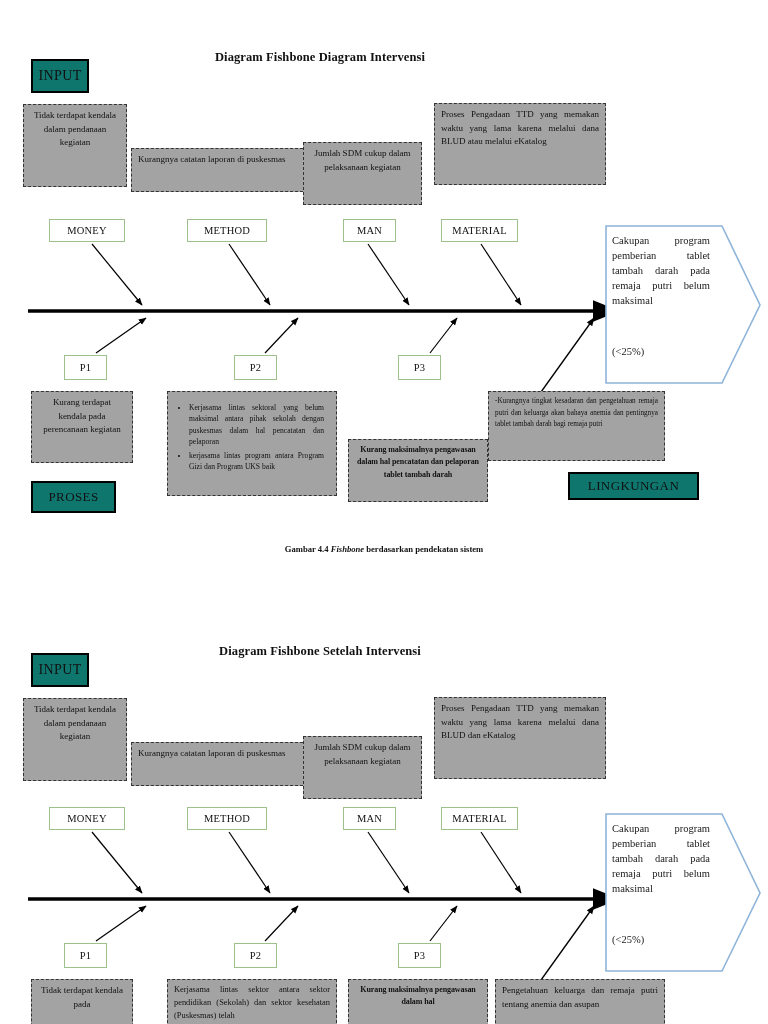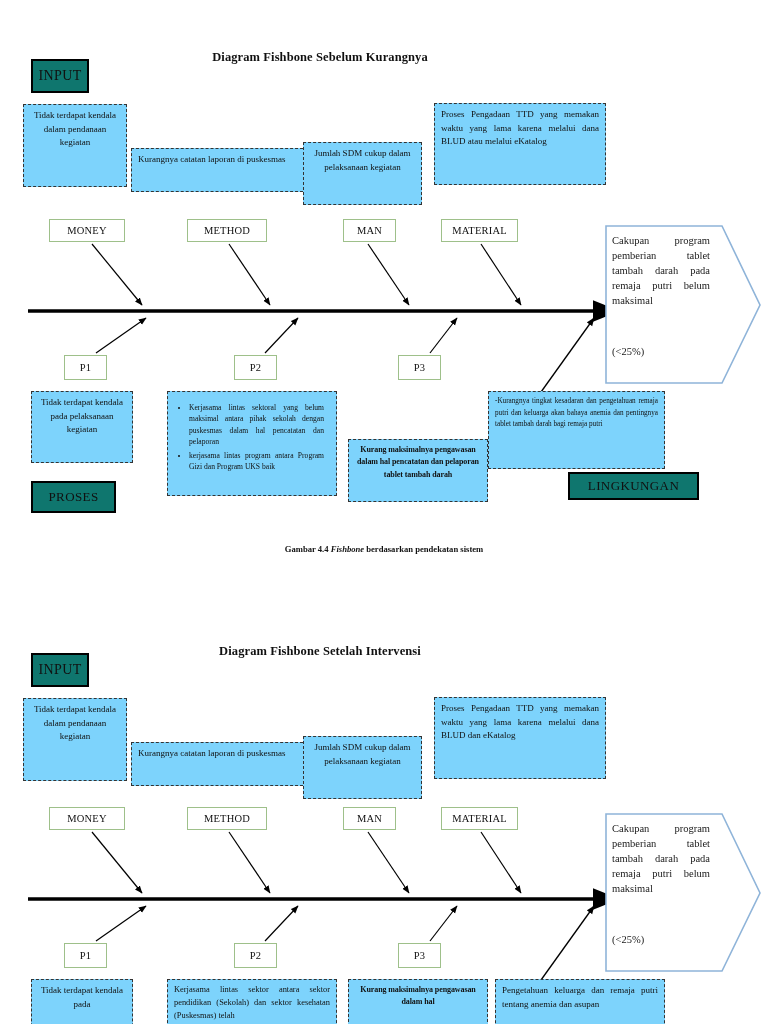--- a/index.html
+++ b/index.html
@@ -55,21 +55,21 @@
     display: flex;
     align-items: center;
     justify-content: center;
     font-size: 10.5px;
     letter-spacing: .2px;
   }
 
   
   .dash-box {
     border: 1.4px dashed #333;
-    background: #7dd3fc;
+    background: #a3a3a3;
     box-sizing: border-box;
     padding: 4px 6px;
     font-size: 9px;
     line-height: 1.52;
   }
   .dash-box.center  { text-align: center; }
   .dash-box.justify { text-align: justify; text-align-last: left; }
   .dash-box.tiny    { font-size: 7.2px; line-height: 1.62; }
   .dash-box.bold    { font-weight: bold; letter-spacing: -0.1px; }
   .dash-box ul {
@@ -91,21 +91,21 @@
   }
   .effect-pct { text-align: left; }
 </style>
 </head>
 <body>
 
 <div class="page">
 
   <div class="abs" style="left:0; top:0; width:768px; height:570px;">
 
-    <div class="abs diagram-title" style="left:120px; top:50px; width:400px;">Diagram Fishbone Sebelum Kurangnya</div>
+    <div class="abs diagram-title" style="left:120px; top:50px; width:400px;">Diagram Fishbone Diagram Intervensi</div>
 
     <div class="abs frame-label" style="left:31px; top:59px; width:58px; height:34px;">INPUT</div>
 
     <div class="abs dash-box center" style="left:23px; top:104px; width:104px; height:83px;">Tidak terdapat kendala dalam pendanaan kegiatan</div>
 
     <div class="abs dash-box justify" style="left:131px; top:148px; width:177px; height:44px;">Kurangnya catatan laporan di puskesmas</div>
 
     <div class="abs dash-box center" style="left:303px; top:142px; width:119px; height:63px;">Jumlah SDM cukup dalam pelaksanaan kegiatan</div>
 
     <div class="abs dash-box justify" style="left:434px; top:103px; width:172px; height:82px;">Proses Pengadaan TTD yang memakan waktu yang lama karena melalui dana BLUD atau melalui eKatalog</div>
@@ -140,32 +140,32 @@
       <line x1="265" y1="353" x2="298" y2="318" stroke="#000" stroke-width="1.2" marker-end="url(#ah1)"></line>
       <line x1="430" y1="353" x2="457" y2="318" stroke="#000" stroke-width="1.2" marker-end="url(#ah1)"></line>
       <line x1="541" y1="392" x2="594" y2="318" stroke="#000" stroke-width="1.3" marker-end="url(#ah1)"></line>
 
       <polygon points="606,226 722,226 760,305 722,383 606,383" fill="#ffffff" stroke="#8fb4d9" stroke-width="1.6"></polygon>
     </svg>
 
     <div class="effect-text" style="left:612px; top:234px; width:98px;">Cakupan program pemberian tablet tambah darah pada remaja putri belum maksimal</div>
     <div class="effect-text effect-pct" style="left:612px; top:345px; width:80px;">(&lt;25%)</div>
 
-    <div class="abs dash-box center" style="left:31px; top:391px; width:102px; height:72px;">Tidak terdapat kendala pada pelaksanaan kegiatan</div>
+    <div class="abs dash-box center" style="left:31px; top:391px; width:102px; height:72px;">Kurang terdapat kendala pada perencanaan kegiatan</div>
 
     <div class="abs dash-box" style="left:167px; top:391px; width:170px; height:105px; font-size:7.6px; line-height:1.5; padding:6px 8px 6px 4px;">
       <ul>
         <li>Kerjasama lintas sektoral yang belum maksimal antara pihak sekolah dengan puskesmas dalam hal pencatatan dan pelaporan</li>
         <li>kerjasama lintas program antara Program Gizi dan Program UKS baik</li>
       </ul>
     </div>
 
     <div class="abs dash-box center bold" style="left:348px; top:391px; width:140px; height:63px; font-size:8px; line-height:1.55;margin-top:48px;">Kurang maksimalnya pengawasan dalam hal pencatatan dan pelaporan tablet tambah darah</div>
 
-    <div class="abs dash-box justify tiny" style="left:488px; top:391px; width:177px; height:78px;">-Kurangnya tingkat kesadaran dan pengetahuan remaja putri  dan keluarga akan bahaya anemia dan pentingnya tablet tambah darah bagi remaja putri</div>
+    <div class="abs dash-box justify tiny" style="left:488px; top:391px; width:177px; height:70px;">-Kurangnya tingkat kesadaran dan pengetahuan remaja putri  dan keluarga akan bahaya anemia dan pentingnya tablet tambah darah bagi remaja putri</div>
 
     <div class="abs frame-label" style="left:31px; top:481px; width:85px; height:32px; font-size:13px;">PROSES</div>
 
     <div class="abs frame-label" style="left:568px; top:472px; width:131px; height:28px; font-size:13px;">LINGKUNGAN</div>
 
     <div class="abs figure-caption" style="top:544px;">
       <span>Gambar 4.4 </span><span class="it">Fishbone</span><span> berdasarkan pendekatan sistem</span>
     </div>
   </div>
 

